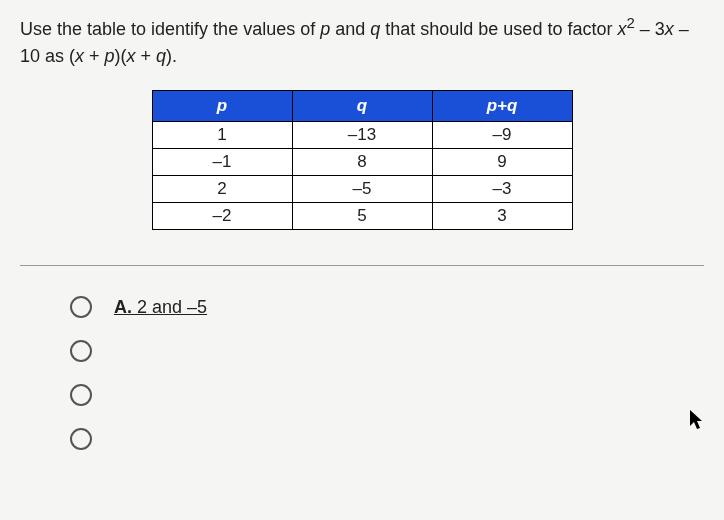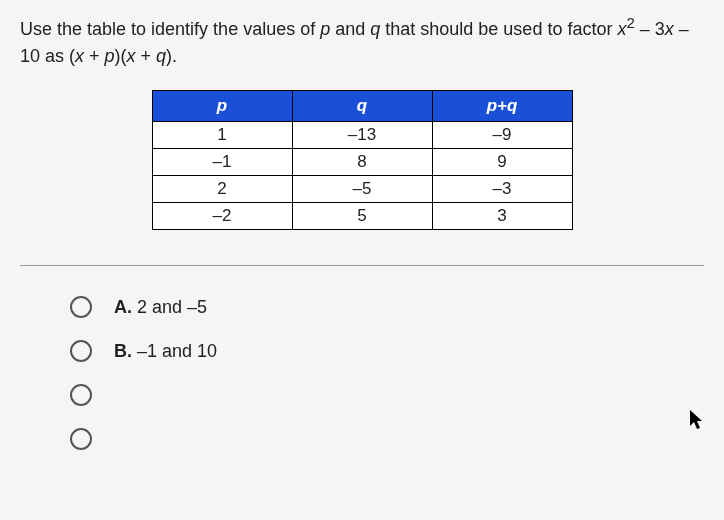--- a/index.html
+++ b/index.html
@@ -50,20 +50,21 @@
       font-size: 17px;
       width: 140px;
     }
     hr.divider {
       border: none;
       border-top: 1px solid #999;
       margin: 10px 0 30px 0;
     }
     .options {
       padding-left: 50px;
+      text-decoration: underline;
     }
     .option {
       display: flex;
       align-items: center;
       margin-bottom: 22px;
       cursor: pointer;
     }
     .radio {
       width: 22px;
       height: 22px;
@@ -129,21 +130,20 @@
 
 <hr class="divider">
 
 <div class="options">
   <div class="option">
     <div class="radio"></div>
     <div class="option-label"><span class="option-letter">A.</span><span> 2 and –5</span></div>
   </div>
   <div class="option">
     <div class="radio"></div>
-    <div class="option-label"><span class="option-letter">B.</span><span> –1 and 10</span></div>
   </div>
   <div class="option">
     <div class="radio"></div>
   </div>
   <div class="option">
     <div class="radio"></div>
   </div>
 </div>
 
 <div class="cursor">

